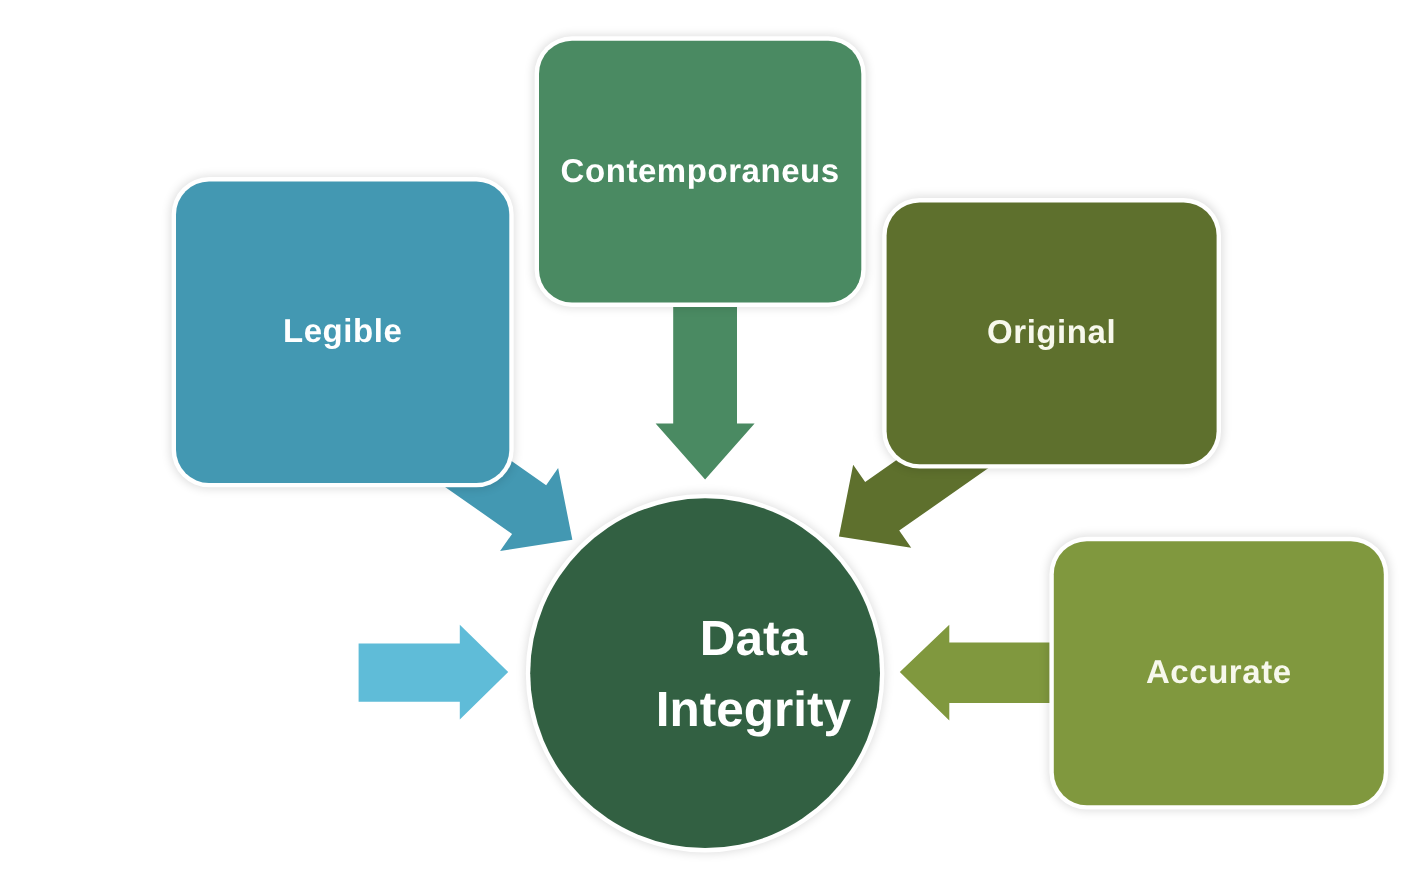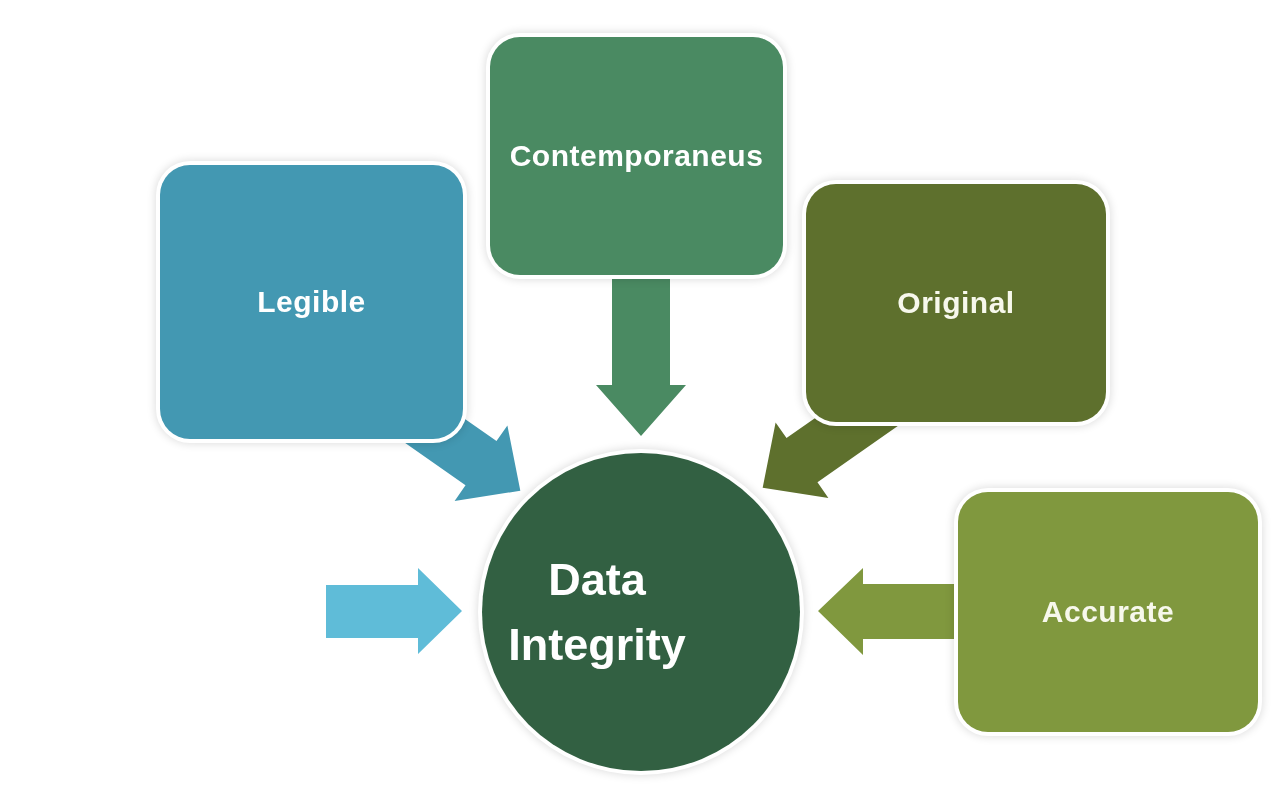--- a/index.html
+++ b/index.html
@@ -48,21 +48,21 @@
     position: absolute;
     z-index: 3;
     left: 482px;
     top: 453px;
     width: 318px;
     height: 318px;
     border-radius: 50%;
     box-shadow: 0 0 0 4px #ffffff, 0 0 9px 5px rgba(0,0,0,0.13);
     display: flex;
     align-items: center;
-    justify-content: flex-start;
+    justify-content: flex-end;
   }
   .center-label {
     color: #ffffff;
     font-size: 45px;
     font-weight: 700;
     line-height: 1.45;
     text-align: center;
     width: 230px;
   }
 </style>

